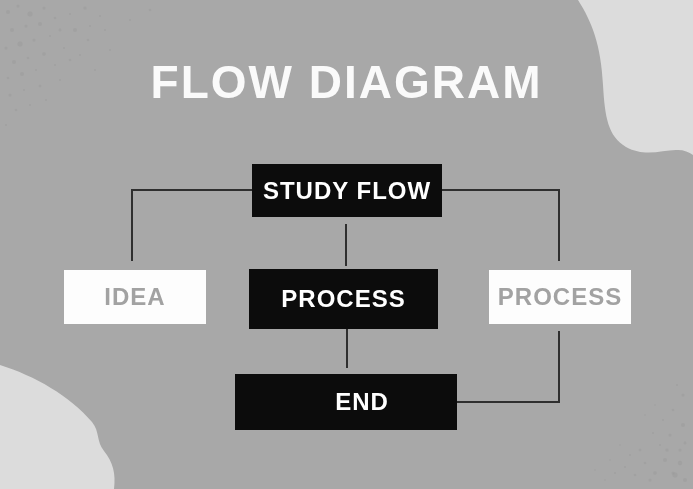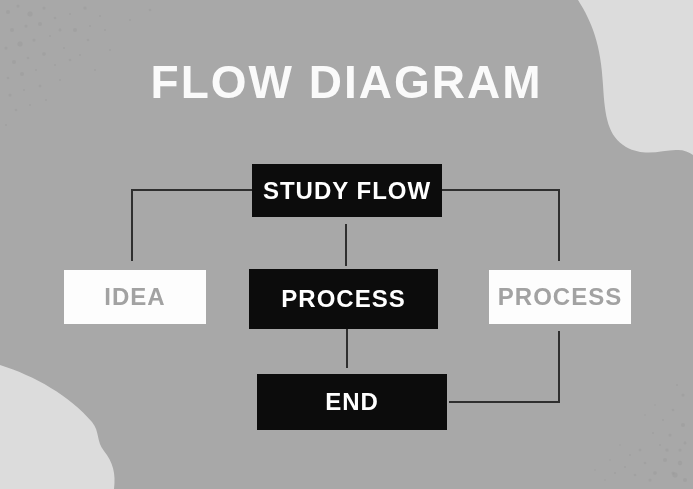--- a/index.html
+++ b/index.html
@@ -51,21 +51,21 @@
   .connectors line {
     stroke: var(--connector, #2f2f2f);
     stroke-width: 2;
   }
   .blob { fill: var(--blob, #dcdcdc); }
   .speckles circle { fill: var(--speckle, #9b9b9b); opacity: 0.55; }
   #node-study-case { left: 252px; top: 164px; width: 190px; height: 53px; }
   #node-idea       { left: 64px;  top: 270px; width: 142px; height: 54px; }
   #node-process    { left: 249px; top: 269px; width: 189px; height: 60px; }
   #node-review     { left: 489px; top: 270px; width: 142px; height: 54px; }
-  #node-end        { left: 257px; top: 374px; width: 190px; height: 56px; }
+  #node-end        { left: 235px; top: 374px; width: 190px; height: 56px; padding-left: 32px; }
 </style>
 </head>
 <body>
 
 <div class="canvas">
 
   <svg class="decor" viewBox="0 0 693 489" aria-hidden="true">
     <path class="blob" d="M 578 0 C 592 22, 601 45, 603 85 C 605 118, 608 136, 626 147 C 646 158, 664 149, 678 150 C 684 150, 689 152, 693 155 L 693 0 Z"></path>
     <path class="blob" d="M 0 365 C 35 376, 70 396, 92 422 C 100 432, 96 441, 104 451 C 113 462, 116 474, 114 489 L 0 489 Z"></path>
     <g class="speckles">

